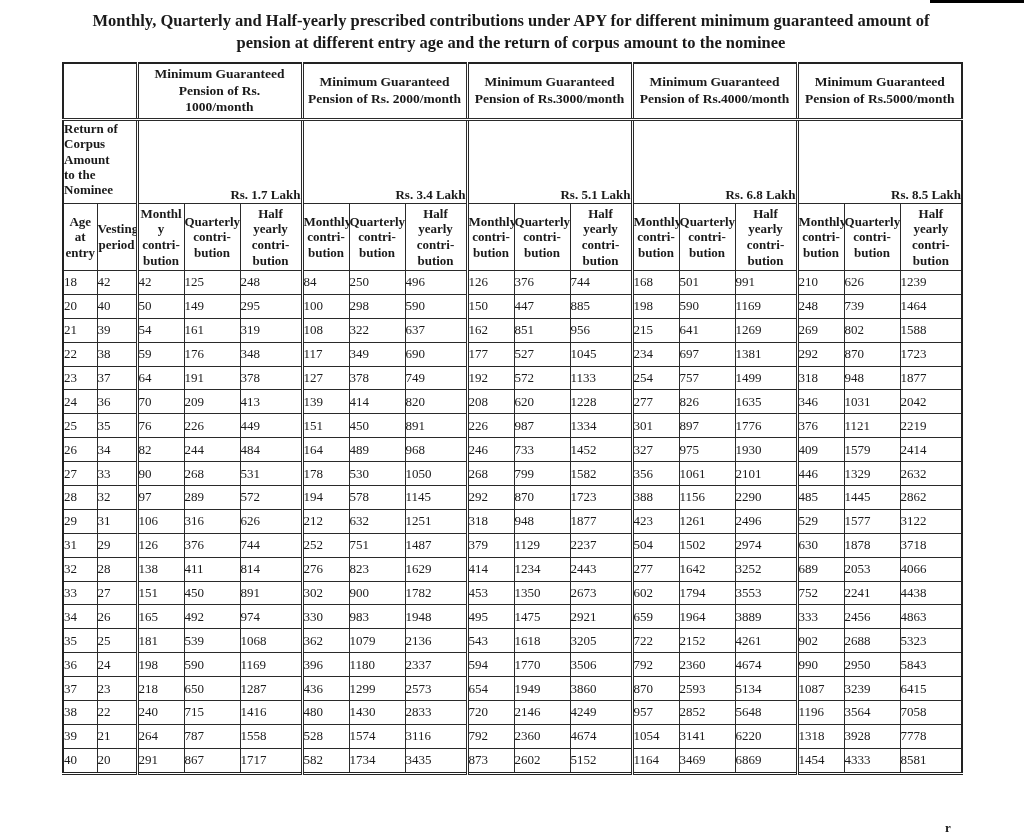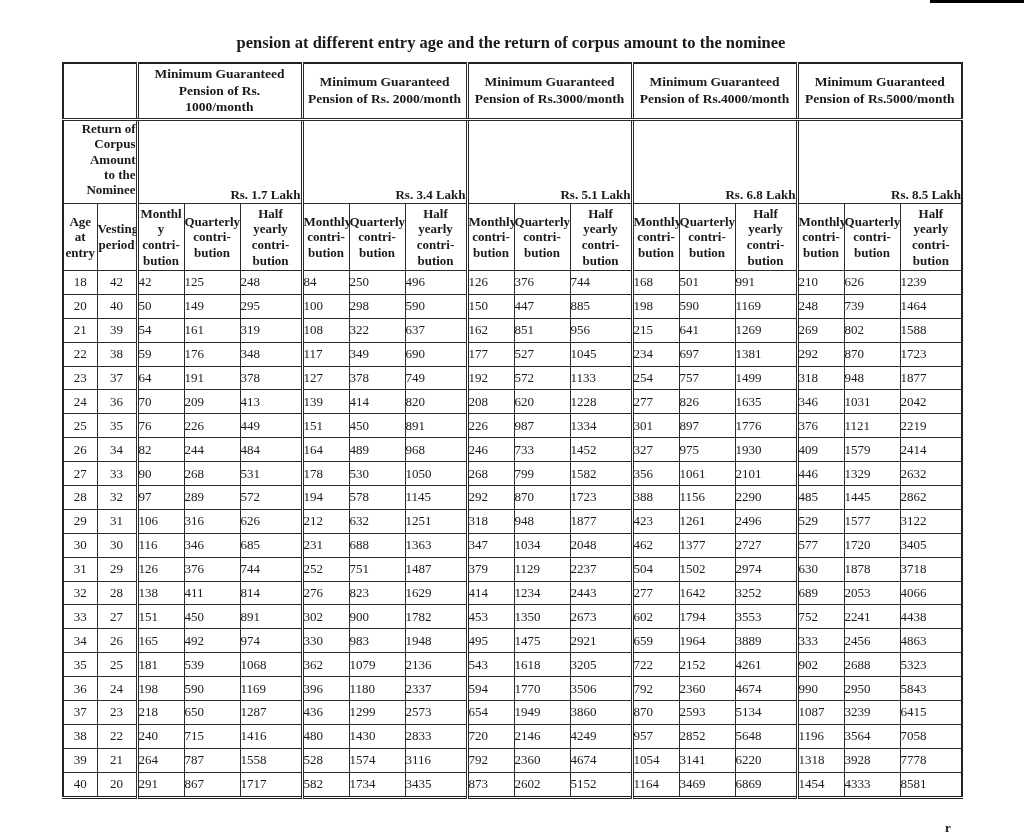--- a/index.html
+++ b/index.html
@@ -53,21 +53,21 @@
     font-weight: bold;
     font-size: 13.5px;
     text-align: center;
     vertical-align: middle;
     white-space: pre-line;
     line-height: 1.25;
   }
   .row-b th { height: 82px; }
   .corner-label {
     vertical-align: top;
-    text-align: right;
+    text-align: left;
     font-weight: bold;
     white-space: pre-line;
     padding: 2px 4px;
     line-height: 1.18;
     font-size: 13px;
     margin-top: 16px;
   }
   .corpus {
     vertical-align: bottom;
     text-align: right;
@@ -79,36 +79,36 @@
     height: 66px;
     font-weight: bold;
     text-align: center;
     vertical-align: middle;
     white-space: pre-line;
     line-height: 1.2;
     font-size: 13px;
   }
   .apy tbody td { height: 22.9px; }
   .num { text-align: left; padding-left: 9px; }
-  .ctr { text-align: center; }
+  .ctr { }
   .stray {
     position: absolute;
     left: 945px;
     top: 820px;
     font-size: 13px;
     font-weight: bold;
   }
 </style>
 </head>
 <body>
 
 <div class="corner-bar"></div>
 
 <div class="title">
-  <br>
+  <span>Monthly, Quarterly and Half-yearly prescribed contributions under APY for different minimum guaranteed amount of</span><br>
   <span>pension at different entry age and the return of corpus amount to the nominee</span>
 </div>
 
 <table class="apy">
   <colgroup>
     <col style="width:34px">
       <col style="width:40px">
     <col style="width:47px">
       <col style="width:56px">
       <col style="width:62px">
@@ -414,39 +414,20 @@
         <td class="num">948</td>
         <td class="num">1877</td>
         <td class="num grp-start">423</td>
         <td class="num">1261</td>
         <td class="num">2496</td>
         <td class="num grp-start">529</td>
         <td class="num">1577</td>
         <td class="num">3122</td>
       </tr>
       <tr>
-        <td class="ctr">30</td>
-        <td class="ctr">30</td>
-        <td class="num grp-start">116</td>
-        <td class="num">346</td>
-        <td class="num">685</td>
-        <td class="num grp-start">231</td>
-        <td class="num">688</td>
-        <td class="num">1363</td>
-        <td class="num grp-start">347</td>
-        <td class="num">1034</td>
-        <td class="num">2048</td>
-        <td class="num grp-start">462</td>
-        <td class="num">1377</td>
-        <td class="num">2727</td>
-        <td class="num grp-start">577</td>
-        <td class="num">1720</td>
-        <td class="num">3405</td>
-      </tr>
-      <tr>
         <td class="ctr">31</td>
         <td class="ctr">29</td>
         <td class="num grp-start">126</td>
         <td class="num">376</td>
         <td class="num">744</td>
         <td class="num grp-start">252</td>
         <td class="num">751</td>
         <td class="num">1487</td>
         <td class="num grp-start">379</td>
         <td class="num">1129</td>

